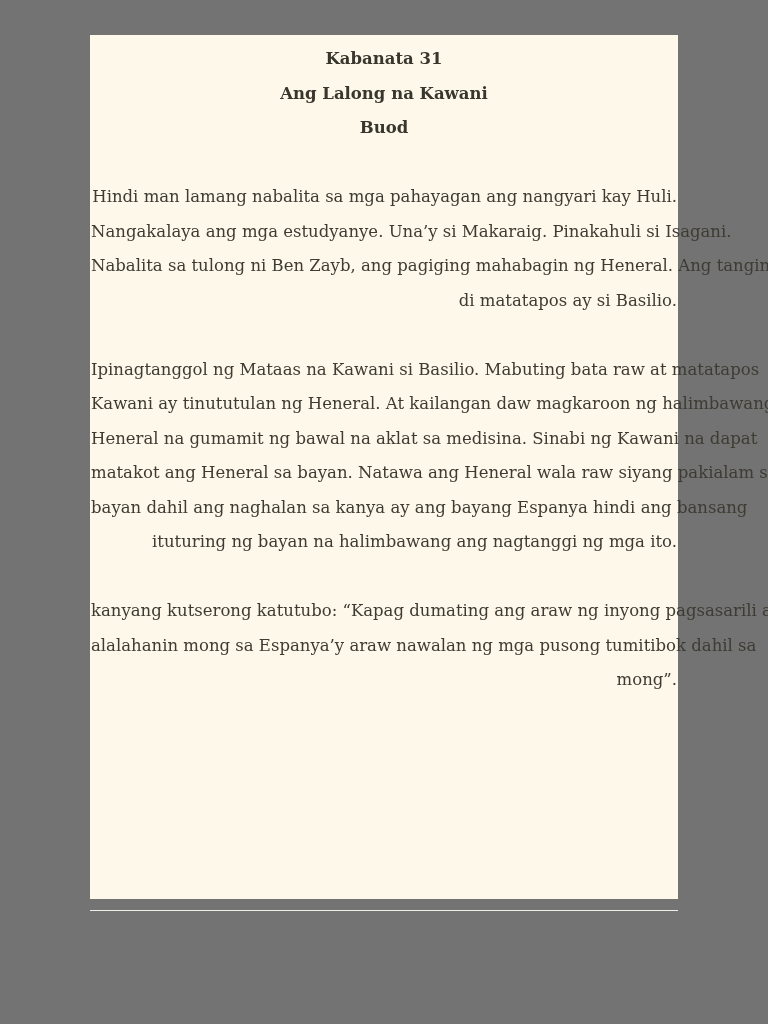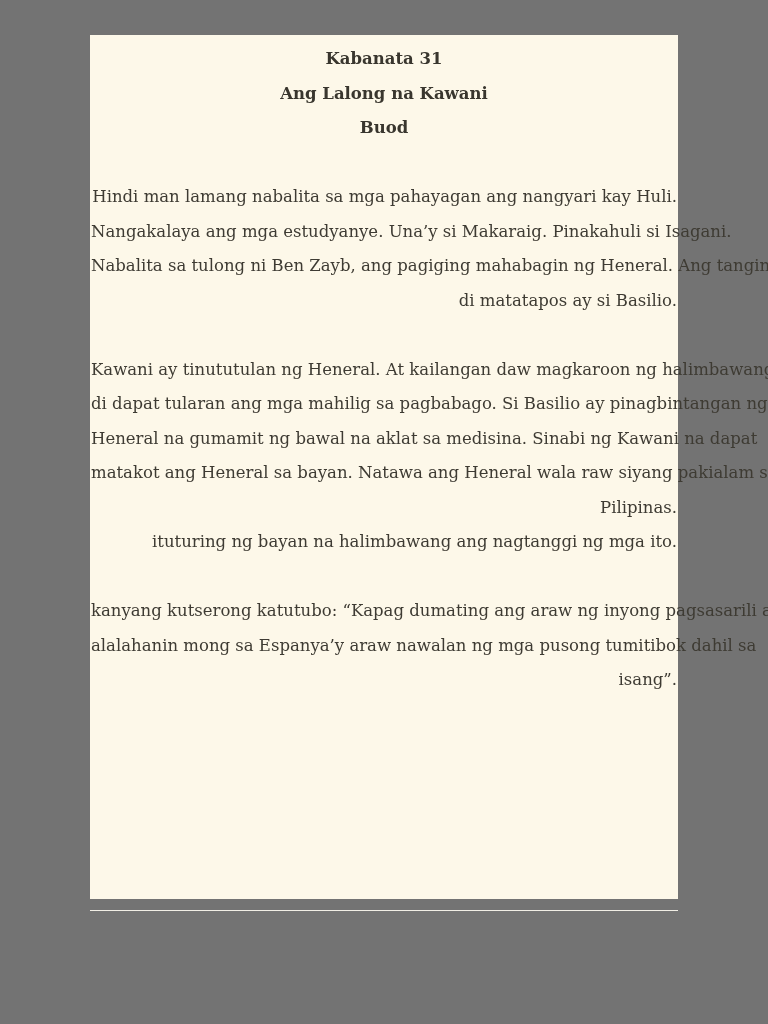--- a/index.html
+++ b/index.html
@@ -55,30 +55,30 @@
         <div class="heading-line" style="color: rgb(57, 54, 46);">Buod</div>
       </div>
     <div id="body-block">
         <div class="paragraph gap">
           <div class="text-line">Hindi man lamang nabalita sa mga pahayagan ang nangyari kay Huli.</div>
           <div class="text-line">Nangakalaya ang mga estudyanye. Una’y si Makaraig. Pinakahuli si Isagani.</div>
           <div class="text-line">Nabalita sa tulong ni Ben Zayb, ang pagiging mahabagin ng Heneral. Ang tanging</div>
           <div class="text-line">di matatapos ay si Basilio.</div>
         </div>
         <div class="paragraph gap">
+          <div class="text-line">Ipinagtanggol ng Mataas na Kawani si Basilio. Mabuting bata raw at matatapos</div>
           <div class="text-line">Kawani ay tinututulan ng Heneral. At kailangan daw magkaroon ng halimbawang</div>
-          <div class="text-line">di dapat tularan ang mga mahilig sa pagbabago. Si Basilio ay pinagbintangan ng</div>
           <div class="text-line">Heneral na gumamit ng bawal na aklat sa medisina. Sinabi ng Kawani na dapat</div>
           <div class="text-line">matakot ang Heneral sa bayan. Natawa ang Heneral wala raw siyang pakialam sa</div>
-          <div class="text-line">Pilipinas.</div>
+          <div class="text-line">bayan dahil ang naghalan sa kanya ay ang bayang Espanya hindi ang bansang</div>
         </div>
         <div class="paragraph">
           <div class="text-line">ituturing ng bayan na halimbawang ang nagtanggi ng mga ito.</div>
         </div>
         <div class="paragraph gap">
           <div class="text-line">kanyang kutserong katutubo: “Kapag dumating ang araw ng inyong pagsasarili ay</div>
           <div class="text-line">alalahanin mong sa Espanya’y araw nawalan ng mga pusong tumitibok dahil sa</div>
-          <div class="text-line">isang”.</div>
+          <div class="text-line">mong”.</div>
         </div>
       </div>
   </div>
   <div class="page-divider" style="background: rgb(241, 238, 229);"></div>
 </div>
 
 </body></html>

